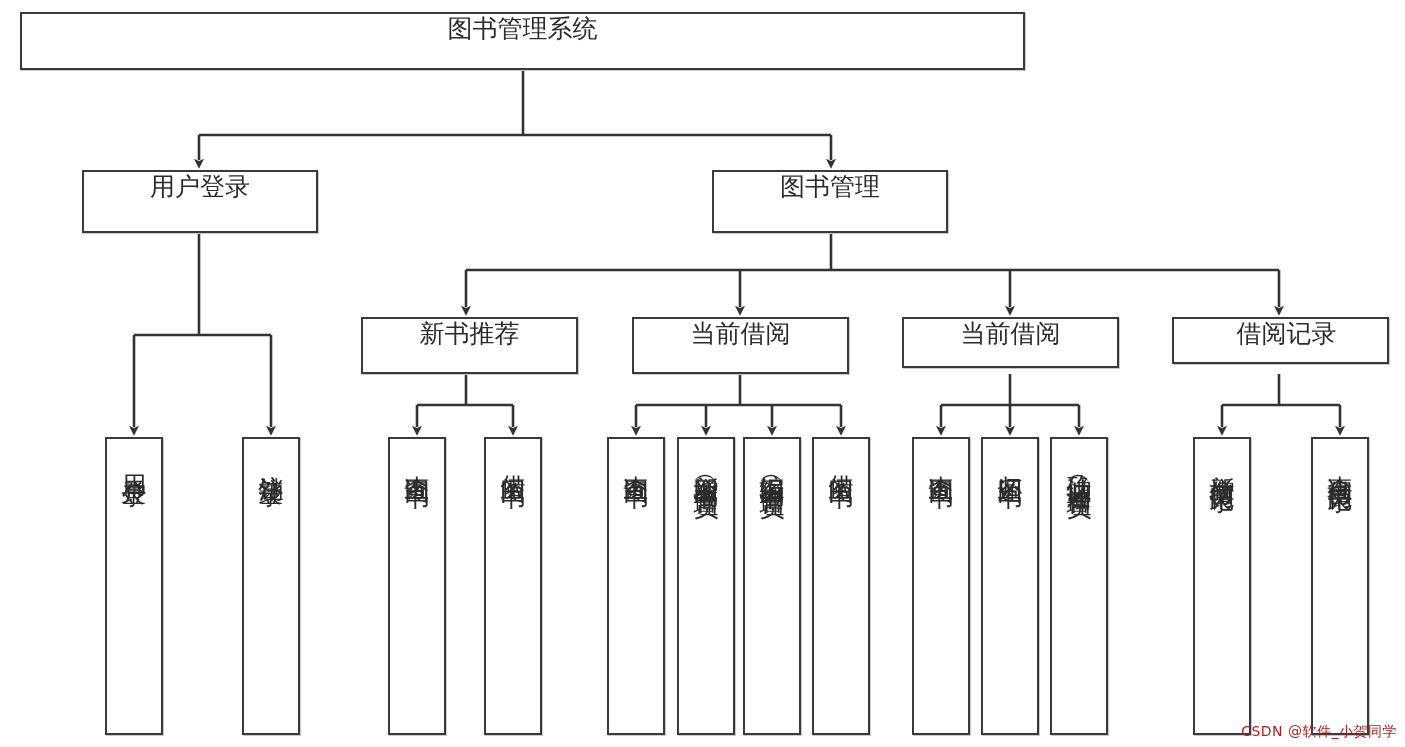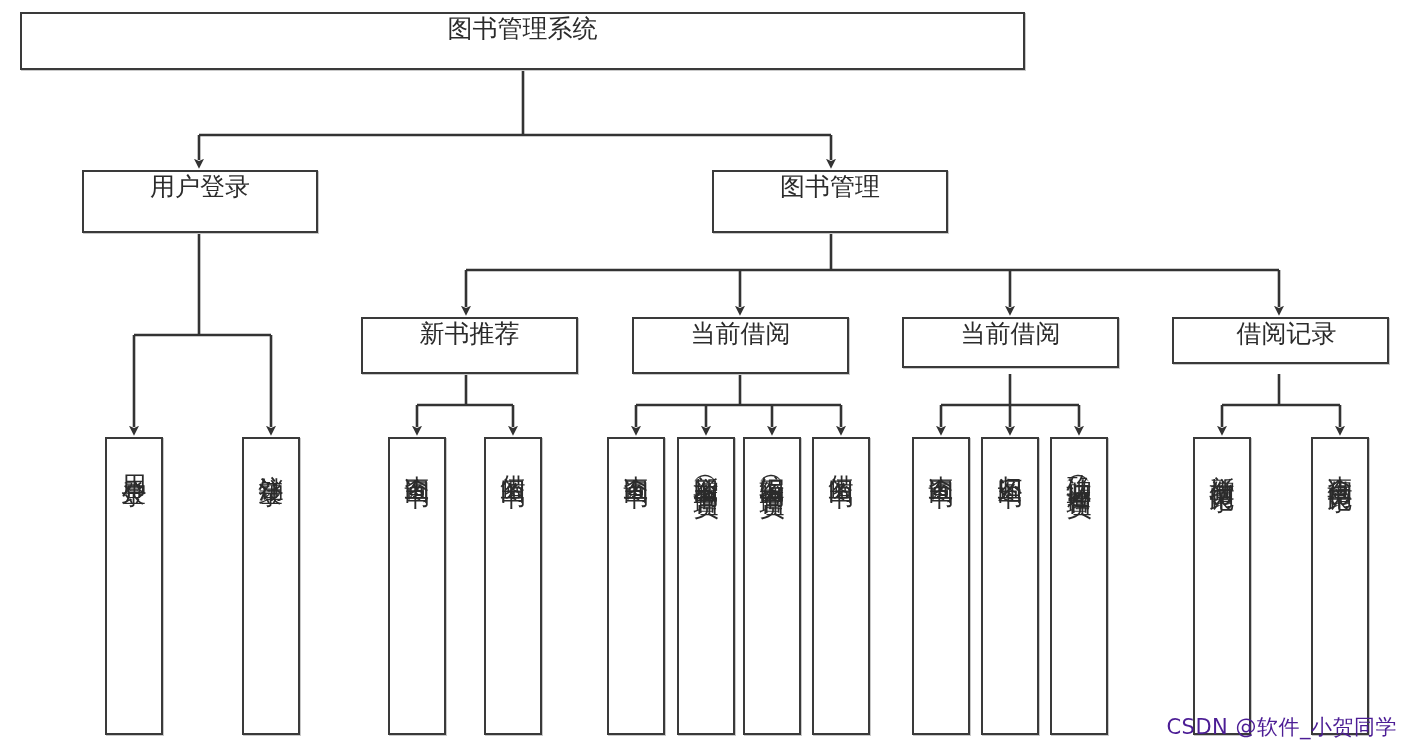--- a/index.html
+++ b/index.html
@@ -48,22 +48,22 @@
     font-size:25px;
     letter-spacing:3px;
     line-height:1;
     white-space:nowrap;
   }
 
   .watermark{
     position:absolute;
     right:8px;
     bottom:6px;
-    font-size:21px;
-    color:#4c1d95;
+    font-size:14px;
+    color:#b91c1c;
     letter-spacing:0.5px;
     white-space:nowrap;
     font-family:"DejaVu Sans","Liberation Sans",sans-serif;
   }
 </style>
 </head>
 <body>
 
 <div id="canvas">
 

